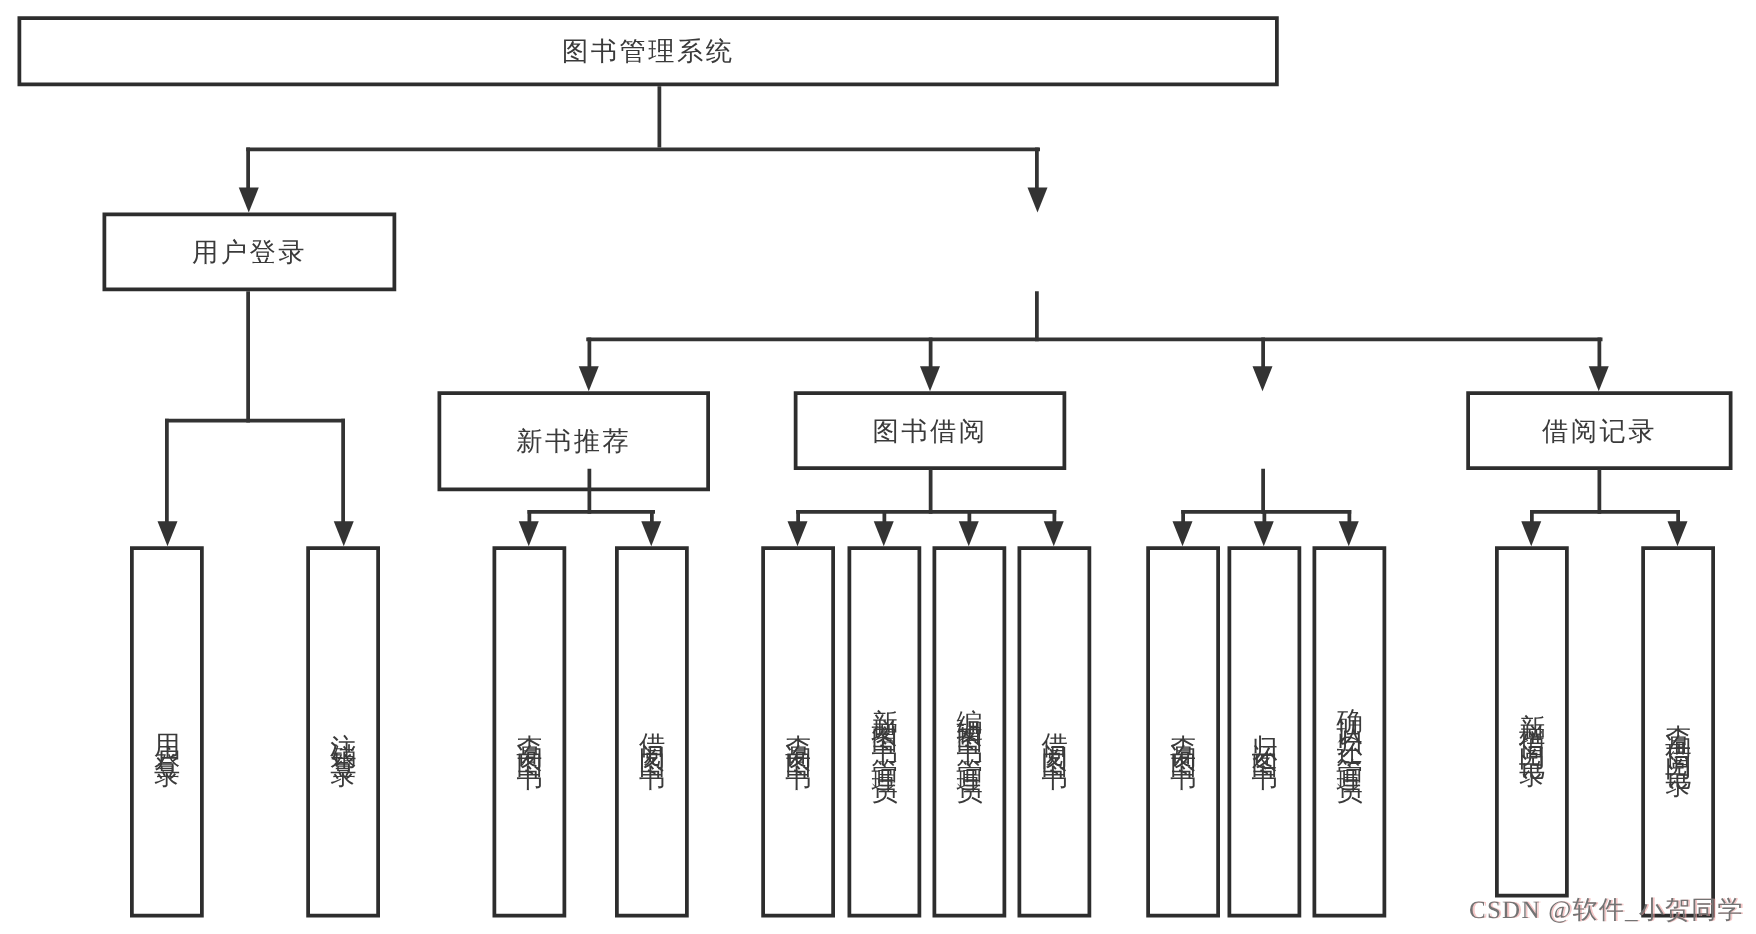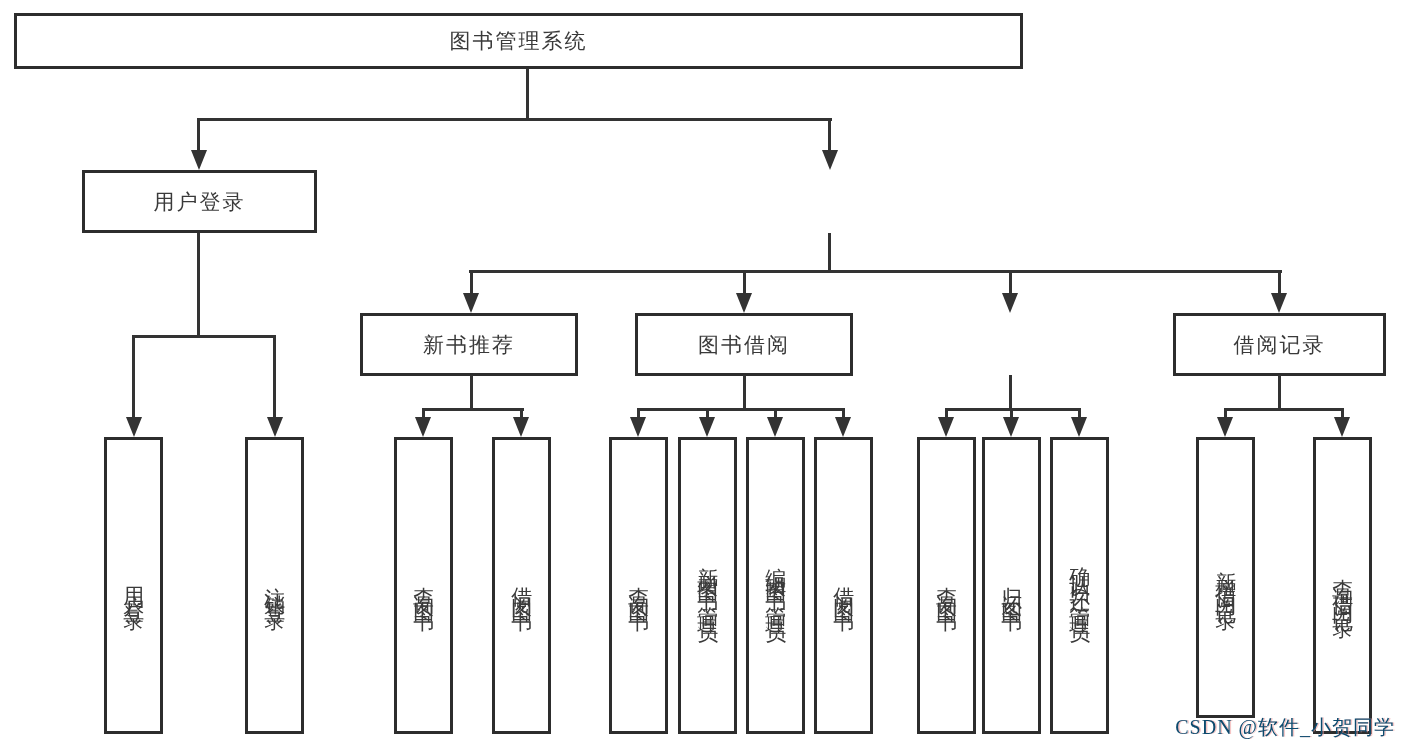--- a/index.html
+++ b/index.html
@@ -18,21 +18,21 @@
     font-size:21px;letter-spacing:8px;line-height:1.35;white-space:nowrap;
   }
   .line{position:absolute;background:#333333;}
   .arw{
     position:absolute;width:0;height:0;
     border-left:8px solid transparent;border-right:8px solid transparent;
     border-top:20px solid #333333;
   }
   .watermark{
     position:absolute;top:714px;right:10px;font-size:20px;letter-spacing:1px;
-    color:#0c4a6e;text-shadow:1.5px 0 0 rgba(238,160,160,0.6);white-space:nowrap;
+    color:#737373;text-shadow:1.5px 0 0 rgba(238,160,160,0.6);white-space:nowrap;
   }
 </style>
 </head>
 <body>
 
 <div class="canvas">
 
   <div class="box" style="left:14px;top:13px;width:1009px;height:56px;">
     <span class="hlabel">图书管理系统</span>
   </div>
@@ -59,21 +59,21 @@
   <div class="line" style="left:469px;top:270px;width:813px;height:3px;"></div>
   <div class="line" style="left:470px;top:270px;width:3px;height:25px;"></div>
   <div class="line" style="left:743px;top:270px;width:3px;height:25px;"></div>
   <div class="line" style="left:1009px;top:270px;width:3px;height:25px;"></div>
   <div class="line" style="left:1278px;top:270px;width:3px;height:25px;"></div>
   <div class="arw" style="left:463px;top:293px;"></div>
   <div class="arw" style="left:736px;top:293px;"></div>
   <div class="arw" style="left:1002px;top:293px;"></div>
   <div class="arw" style="left:1271px;top:293px;"></div>
 
-  <div class="box" style="left:360px;top:313px;width:218px;height:63px;text-align:center;">
+  <div class="box" style="left:350px;top:313px;width:218px;height:80px;text-align:center;">
     <span class="hlabel">新书推荐</span>
   </div>
   <div class="box" style="left:635px;top:313px;width:218px;height:63px;align-items:center;">
     <span class="hlabel">图书借阅</span>
   </div>
   <div class="box" style="left:1173px;top:313px;width:213px;height:63px;">
     <span class="hlabel">借阅记录</span>
   </div>
 
   <div class="line" style="left:470px;top:375px;width:3px;height:36px;"></div>

